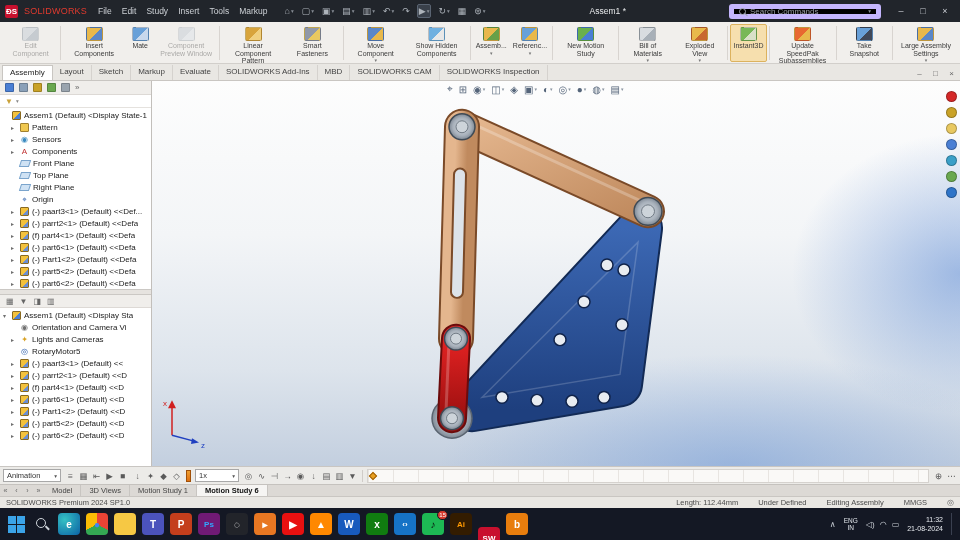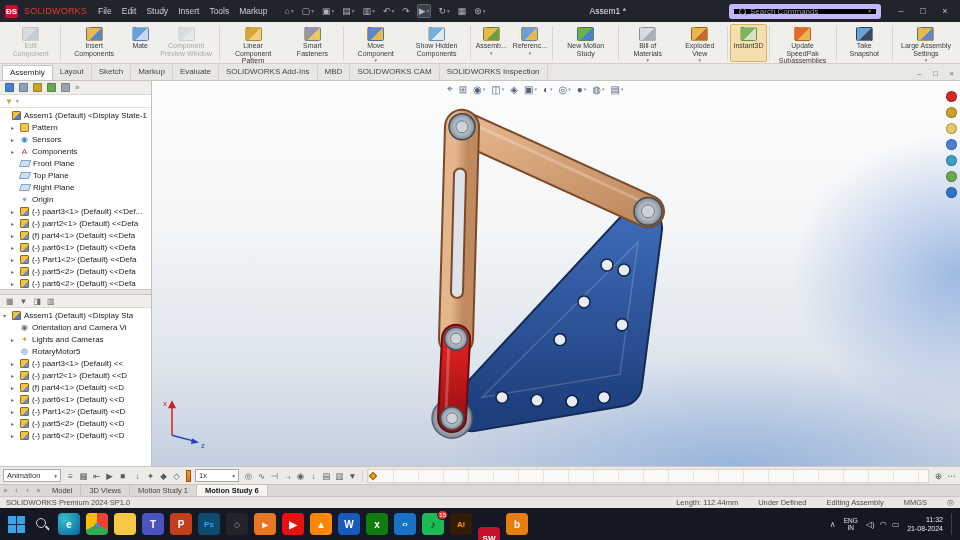--- a/index.html
+++ b/index.html
@@ -668,21 +668,21 @@
         <div></div>
         <div></div>
       </div>
     <div class="tb-search"></div>
     <div id="tb-apps" style="display:flex;gap:6px;align-items:center">
         <div class="tb-app" style="background: radial-gradient(circle at 30% 30%, rgb(53, 193, 196), rgb(11, 97, 164)); color: rgb(255, 255, 255);">e</div>
         <div class="tb-app" style="background: conic-gradient(rgb(234, 67, 53) 0deg, rgb(234, 67, 53) 120deg, rgb(52, 168, 83) 120deg, rgb(52, 168, 83) 240deg, rgb(251, 188, 5) 240deg, rgb(251, 188, 5) 360deg); color: rgb(66, 133, 244);">●</div>
         <div class="tb-app" style="background: rgb(246, 200, 68); color: rgb(255, 255, 255);"></div>
         <div class="tb-app" style="background: rgb(75, 83, 188); color: rgb(255, 255, 255);">T</div>
         <div class="tb-app" style="background: rgb(196, 62, 28); color: rgb(255, 255, 255);">P</div>
-        <div class="tb-app" style="background: #0c4a6e; color: rgb(49, 168, 255); font-size: 8px; text-align: right;">Ps</div>
+        <div class="tb-app" style="background: #701a75; color: rgb(49, 168, 255); font-size: 8px; text-align: right;">Ps</div>
         <div class="tb-app" style="background: rgb(34, 36, 42); color: rgb(255, 255, 255);">◌</div>
         <div class="tb-app" style="background: rgb(232, 119, 34); color: rgb(255, 255, 255);">▸</div>
         <div class="tb-app" style="background: rgb(232, 16, 16); color: rgb(255, 255, 255);">▶</div>
         <div class="tb-app" style="background: rgb(255, 136, 0); color: rgb(255, 255, 255);">▲</div>
         <div class="tb-app" style="background: rgb(24, 90, 189); color: rgb(255, 255, 255);">W</div>
         <div class="tb-app" style="background: rgb(16, 124, 16); color: rgb(255, 255, 255);">x</div>
         <div class="tb-app" style="background: rgb(22, 115, 198); color: rgb(255, 255, 255); font-size: 8px;">‹›</div>
         <div class="tb-app" style="background: rgb(29, 185, 84); color: rgb(10, 10, 10);">♪<span class="tb-badge">15</span></div>
         <div class="tb-app" style="background: rgb(51, 28, 0); color: rgb(255, 154, 0); font-size: 8px;">Ai</div>
         <div class="tb-app" style="background: rgb(200, 16, 46); color: rgb(255, 255, 255); font-size: 8px; margin-top: 28px;">SW</div>

